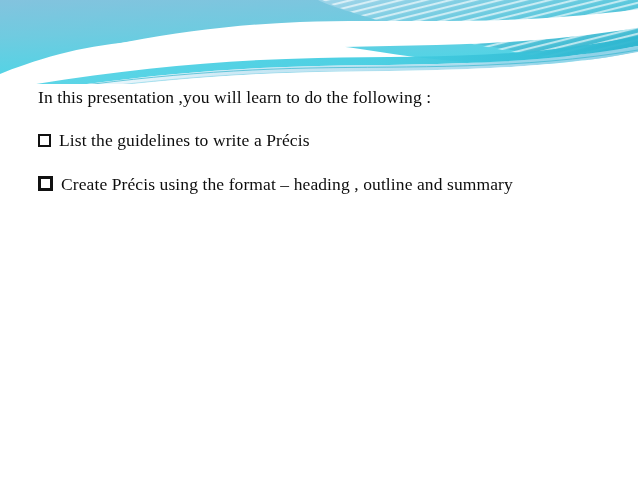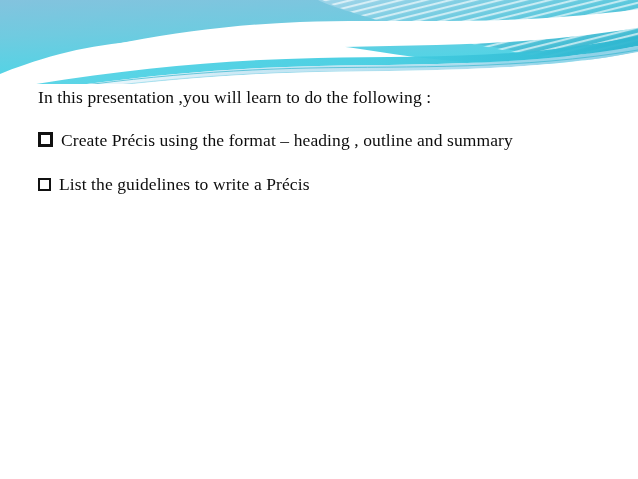--- a/index.html
+++ b/index.html
@@ -158,21 +158,21 @@
       <path d="M -10,104 C 110,84 216,74 318,72 C 420,70 532,72 638,52
                L 638,84 L -10,84 Z" fill="#ffffff"></path>
     </svg>
   </div>
 
   <div class="content">
 
     <p class="lead">In this presentation ,you will learn to do the following :</p>
 
     <p class="bullet-row">
-      <span class="sq big"></span><span class="btext">Create Précis using the format – heading , outline  and summary</span>
+      <span class="sq"></span><span class="btext">List the guidelines to write a Précis</span>
     </p>
 
     <p class="bullet-row">
-      <span class="sq"></span><span class="btext">List the guidelines to write a Précis</span>
+      <span class="sq big"></span><span class="btext">Create Précis using the format – heading , outline  and summary</span>
     </p>
 
   </div>
 </div>
 
 </body></html>

